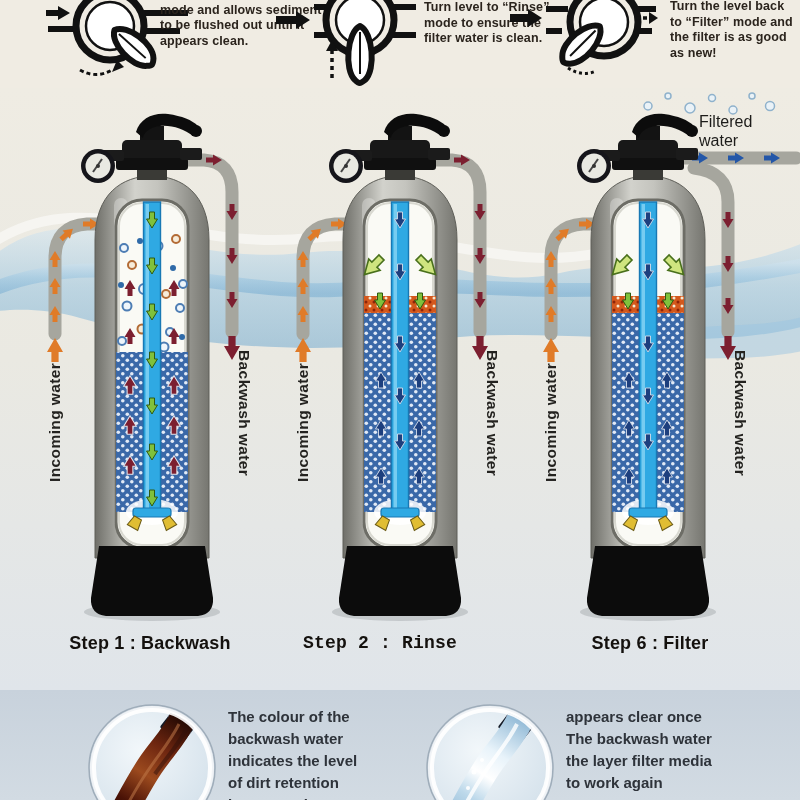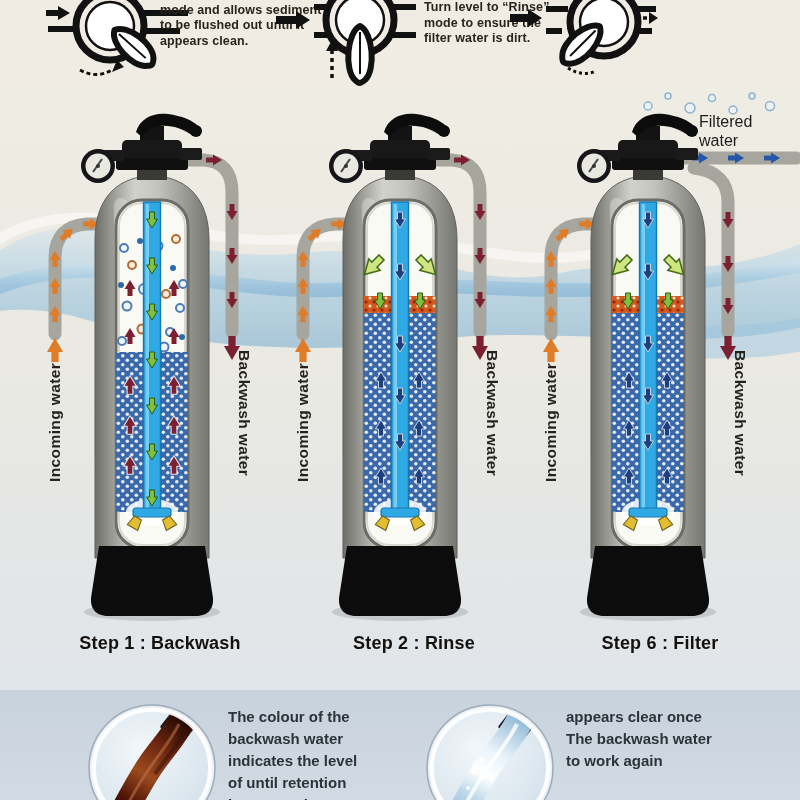--- a/index.html
+++ b/index.html
@@ -8,21 +8,21 @@
   
   .top{position:absolute;left:0;top:0;width:800px;height:88px;background:#f0ece3;}
   .knob{position:absolute;}
   .instr{position:absolute;font-size:12.5px;font-weight:700;color:#2b241d;
          line-height:15.5px;letter-spacing:.1px;white-space:nowrap;}
   
   .main{position:absolute;left:0;top:88px;width:800px;height:602px;
         background:linear-gradient(180deg,#efece3 0%,#eae9e2 45%,#e0e5ea 100%);}
   .main svg.diagram{position:absolute;left:0;top:0;}
   .step{position:absolute;top:545px;transform:translateX(-50%);font-size:18px;
-        font-weight:800;color:#14110e;letter-spacing:.2px;white-space:nowrap;margin-left:10px;}
+        font-weight:800;color:#14110e;letter-spacing:.2px;white-space:nowrap;}
   .fw-label{position:absolute;left:699px;top:24px;width:95px;font-size:16px;
             font-weight:400;color:#1d1c1a;line-height:19px;}
   
   .bottom{position:absolute;left:0;top:690px;width:800px;height:110px;overflow:hidden;
           background:linear-gradient(180deg,#c8d2dc,#d2dbe3);padding-left:17px;}
   .photo{position:absolute;}
   .note{position:absolute;font-size:15px;font-weight:700;color:#2e333a;line-height:22px;
         white-space:nowrap;}
   
   .pipe{stroke:#a6a69e;stroke-width:13;fill:none;stroke-linecap:round;}
@@ -79,39 +79,45 @@
       <g transform="translate(84,40) rotate(90)">
         <path d="M6,0 C12,-13 50,-16 60,-5 C64,0 64,1 60,5 C50,16 12,13 6,0 Z" fill="#fff" stroke="#111" stroke-width="6" stroke-linejoin="round"></path>
         <line x1="12" y1="0" x2="54" y2="0" stroke="#111" stroke-width="2"></line>
       </g>
       <path d="M56,70 L56,98" fill="none" stroke="#111" stroke-width="3.5" stroke-dasharray="4 4"></path>
       <path d="M56,60 l-6,11 h12 z" class="kblack"></path>
     </svg>
     <div class="instr" style="left:424px;top:0px;">
       <div>Turn level to “Rinse”</div>
       <div>mode to ensure the</div>
-      <div>filter water is dirt.</div>
+      <div>filter water is clean.</div>
     </div>
 
     <svg class="knob" style="left:510px;top:-18px;" width="200" height="108" viewBox="0 0 200 108">
       <polygon class="kblack" points="0,32 18,32 18,27 32,36 18,45 18,40 0,40"></polygon>
       <rect class="kblack" x="36" y="24" width="22" height="6"></rect>
       <rect class="kblack" x="36" y="46" width="16" height="6"></rect>
       <rect class="kblack" x="126" y="24" width="20" height="6"></rect>
       <rect class="kblack" x="126" y="46" width="16" height="6"></rect>
       <circle cx="94" cy="40" r="34" fill="none" stroke="#111" stroke-width="7"></circle>
       <circle cx="94" cy="40" r="24" fill="#fff" stroke="#111" stroke-width="2.5"></circle>
       <g transform="translate(94,40) rotate(135)">
         <path d="M6,0 C12,-13 44,-16 54,-5 C58,0 58,1 54,5 C44,16 12,13 6,0 Z" fill="#fff" stroke="#111" stroke-width="6" stroke-linejoin="round"></path>
         <line x1="12" y1="0" x2="48" y2="0" stroke="#111" stroke-width="2"></line>
       </g>
       <path d="M126,36 h20" fill="none" stroke="#111" stroke-width="3.5" stroke-dasharray="4 3"></path>
       <path d="M148,36 l-9,-6 v12 z" class="kblack"></path>
       <path d="M58,86 q14,9 28,3" fill="none" stroke="#111" stroke-width="3" stroke-dasharray="3 3"></path>
     </svg>
+    <div class="instr" style="left:670px;top:-1px;">
+      <div>Turn the level back</div>
+      <div>to “Filter” mode and</div>
+      <div>the filter is as good</div>
+      <div>as new!</div>
+    </div>
   </div>
 
   <div class="main">
     <svg class="diagram" width="800" height="602" viewBox="0 0 800 602">
       <defs>
         <linearGradient id="gBody" x1="0" y1="0" x2="1" y2="0">
           <stop offset="0" stop-color="#6f6f69"></stop>
             <stop offset=".35" stop-color="#d2d2cc"></stop>
           <stop offset=".55" stop-color="#c4c4be"></stop>
             <stop offset="1" stop-color="#767670"></stop>
@@ -308,21 +314,21 @@
         <use href="#shell" x="648"></use>
         <use href="#interior23" x="648"></use>
         <text class="vlabel" transform="translate(556,394) rotate(-90)">Incoming water</text>
         <text class="vlabel" transform="translate(735,262) rotate(90)">Backwash water</text>
       </g>
     </svg>
 
     <div class="fw-label">Filtered water</div>
 
     <div class="step" style="left:150px;">Step 1 : Backwash</div>
-    <div class="step" style="left:404px;">Step 2 : Rinse</div>
+    <div class="step" style="left:380px;font-family:Liberation Mono, monospace;">Step 2 : Rinse</div>
     <div class="step" style="left:650px;">Step 6 : Filter</div>
   </div>
 
   <div class="bottom">
 
     <svg class="photo" style="left:86px;top:12px;" width="132" height="132" viewBox="0 0 132 132">
       <defs>
         <radialGradient id="bgc1" cx=".4" cy=".35" r=".9">
           <stop offset="0" stop-color="#f2f7fa"></stop>
             <stop offset=".7" stop-color="#d8e4ed"></stop>
@@ -351,21 +357,21 @@
         <path d="M98,14 C88,36 76,46 64,64 C52,82 44,98 30,124" stroke="url(#sd1)" stroke-width="27" fill="none" stroke-linecap="round"></path>
         <path d="M93,22 C84,40 73,52 61,70 C50,86 43,100 34,116" stroke="#c07848" stroke-width="3" fill="none" opacity=".55"></path>
         <path d="M101,26 C92,44 80,56 69,72" stroke="#30100a" stroke-width="4" fill="none" opacity=".5"></path>
       </g>
       <circle cx="66" cy="66" r="58" fill="none" stroke="#ffffff" stroke-width="4" opacity=".9"></circle>
     </svg>
     <div class="note" style="left:228px;top:16px;">
       <div>The colour of the</div>
       <div>backwash water</div>
       <div>indicates the level</div>
-      <div>of until retention</div>
+      <div>of dirt retention</div>
       <div>by “Crystal Water”</div>
     </div>
 
     <svg class="photo" style="left:424px;top:12px;" width="132" height="132" viewBox="0 0 132 132">
       <defs>
         <radialGradient id="bgc2" cx=".4" cy=".35" r=".9">
           <stop offset="0" stop-color="#f2f7fa"></stop>
             <stop offset=".7" stop-color="#d8e4ed"></stop>
           <stop offset="1" stop-color="#bfcfdc"></stop>
         </radialGradient>
@@ -393,16 +399,17 @@
         <path d="M93,22 C84,40 73,52 61,70 C50,86 43,100 34,116" stroke="#ffffff" stroke-width="4" fill="none" opacity=".8"></path>
         <circle cx="50" cy="70" r="2.5" fill="#fff" opacity=".9"></circle>
         <circle cx="58" cy="58" r="2" fill="#fff" opacity=".9"></circle>
         <circle cx="44" cy="86" r="2" fill="#fff" opacity=".9"></circle>
       </g>
       <circle cx="66" cy="66" r="58" fill="none" stroke="#ffffff" stroke-width="4" opacity=".9"></circle>
     </svg>
     <div class="note" style="left:566px;top:16px;">
       <div>appears clear once</div>
       <div>The backwash water</div>
+      <div>the layer filter media</div>
       <div>to work again</div>
     </div>
   </div>
 </div>
 
 </body></html>

